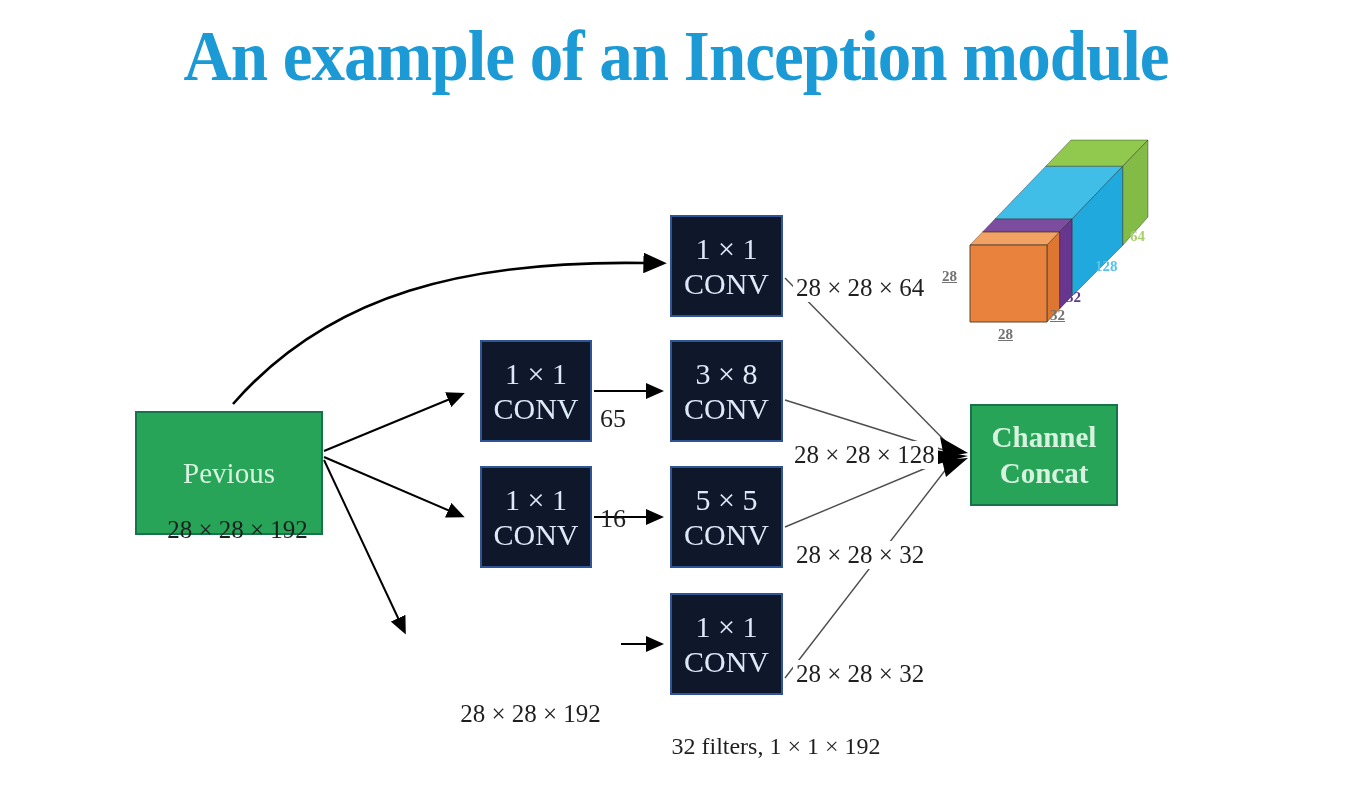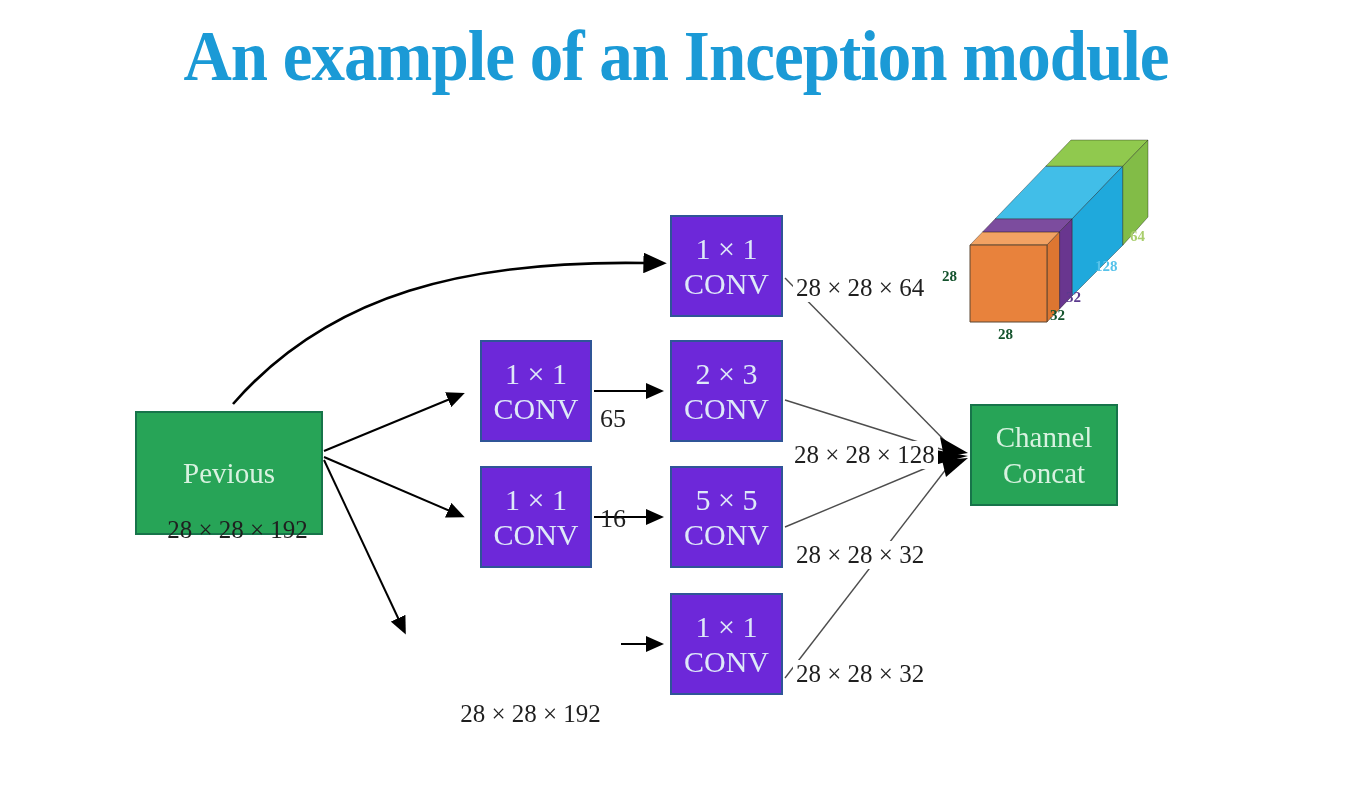--- a/index.html
+++ b/index.html
@@ -4,31 +4,31 @@
 <style>
   html,body{margin:0;padding:0;background:#ffffff;}
   #canvas{position:relative;width:1352px;height:788px;background:#ffffff;overflow:hidden;
           font-family:"Liberation Serif", serif;}
   #page-title{position:absolute;left:0;right:0;top:14px;text-align:center;
           font-size:67px;font-weight:bold;color:#1B9AD6;letter-spacing:-1px;
           transform:scaleY(1.08);transform-origin:top center;white-space:nowrap;}
   svg.layer{position:absolute;left:0;top:0;z-index:1;}
   .node{position:absolute;z-index:2;display:flex;flex-direction:column;align-items:center;
         justify-content:center;text-align:center;box-sizing:border-box;}
-  .blue{background:#6d28d9;border:2px solid #2F5597;color:#DEE9F8;}
+  .blue{background:#0f172a;border:2px solid #2F5597;color:#DEE9F8;}
   .green{background:#27A457;border:2px solid #17744A;color:#D8F2E0;}
   .red{background:#F91822;border:2px solid #C00000;color:#F6D3D8;}
   .conv-line{font-size:30px;line-height:35px;}
   .prev-line{font-size:29px;line-height:36px;}
   .pool-line{font-size:26px;line-height:31px;}
   .dim{position:absolute;z-index:3;font-size:25px;color:#1f1f1f;text-align:center;white-space:nowrap;}
   .dim.onpath{background:#ffffff;padding:0 3px;}
   .small-n{position:absolute;z-index:2;font-size:26px;color:#1f1f1f;}
   .cube-label{position:absolute;z-index:2;font-size:15px;font-weight:bold;white-space:nowrap;}
-  .cl-orange{color:#14532d;} .cl-purple{color:#5B3A8E;} .cl-blue{color:#56C2EA;} .cl-green{color:#A9CE6C;}
+  .cl-orange{color:#737373;text-decoration:underline;} .cl-purple{color:#5B3A8E;} .cl-blue{color:#56C2EA;} .cl-green{color:#A9CE6C;}
 </style>
 </head>
 <body>
 
 <div id="canvas">
 
   <div id="page-title">An example of an Inception module</div>
 
   <svg class="layer" width="1352" height="788" viewBox="0 0 1352 788">
     <defs>
@@ -81,51 +81,52 @@
     <div class="conv-line">1 × 1</div>
     <div class="conv-line">CONV</div>
   </div>
 
   <div class="node blue" style="left:480px;top:340px;width:112px;height:102px;">
     <div class="conv-line">1 × 1</div>
     <div class="conv-line">CONV</div>
   </div>
 
   <div class="node blue" style="left:670px;top:340px;width:113px;height:102px;">
-    <div class="conv-line">2 × 3</div>
+    <div class="conv-line">3 × 8</div>
     <div class="conv-line">CONV</div>
   </div>
 
   <div class="node blue" style="left:480px;top:466px;width:112px;height:102px;">
     <div class="conv-line">1 × 1</div>
     <div class="conv-line">CONV</div>
   </div>
 
   <div class="node blue" style="left:670px;top:466px;width:113px;height:102px;">
     <div class="conv-line">5 × 5</div>
     <div class="conv-line">CONV</div>
   </div>
 
 
   <div class="node blue" style="left:670px;top:593px;width:113px;height:102px;">
     <div class="conv-line">1 × 1</div>
     <div class="conv-line">CONV</div>
   </div>
 
-  <div class="node green" style="left:970px;top:404px;width:148px;height:102px;">
+  <div class="node green" style="left:970px;top:404px;width:148px;height:102px;font-weight:bold;">
     <div class="prev-line">Channel</div>
     <div class="prev-line">Concat</div>
   </div>
 
   <div class="dim" style="left:150px;top:516px;width:175px;">28 × 28 × 192</div>
   <div class="dim onpath" style="left:793px;top:274px;">28 × 28 × 64</div>
   <div class="dim onpath" style="left:791px;top:441px;">28 × 28 × 128</div>
   <div class="dim onpath" style="left:793px;top:541px;">28 × 28 × 32</div>
   <div class="dim onpath" style="left:793px;top:660px;">28 × 28 × 32</div>
   <div class="dim" style="left:448px;top:700px;width:165px;">28 × 28 × 192</div>
+  <div class="dim" style="left:660px;top:733px;width:232px;font-size:24px;">32 filters, 1 × 1 × 192</div>
 
   <div class="small-n" style="left:600px;top:404px;">65</div>
   <div class="small-n" style="left:600px;top:504px;">16</div>
 
   <div class="cube-label cl-orange" style="left:942px;top:268px;">28</div>
   <div class="cube-label cl-orange" style="left:998px;top:326px;">28</div>
   <div class="cube-label cl-orange" style="left:1050px;top:307px;">32</div>
   <div class="cube-label cl-purple" style="left:1066px;top:289px;">32</div>
   <div class="cube-label cl-blue" style="left:1095px;top:258px;">128</div>
   <div class="cube-label cl-green" style="left:1130px;top:228px;">64</div>

